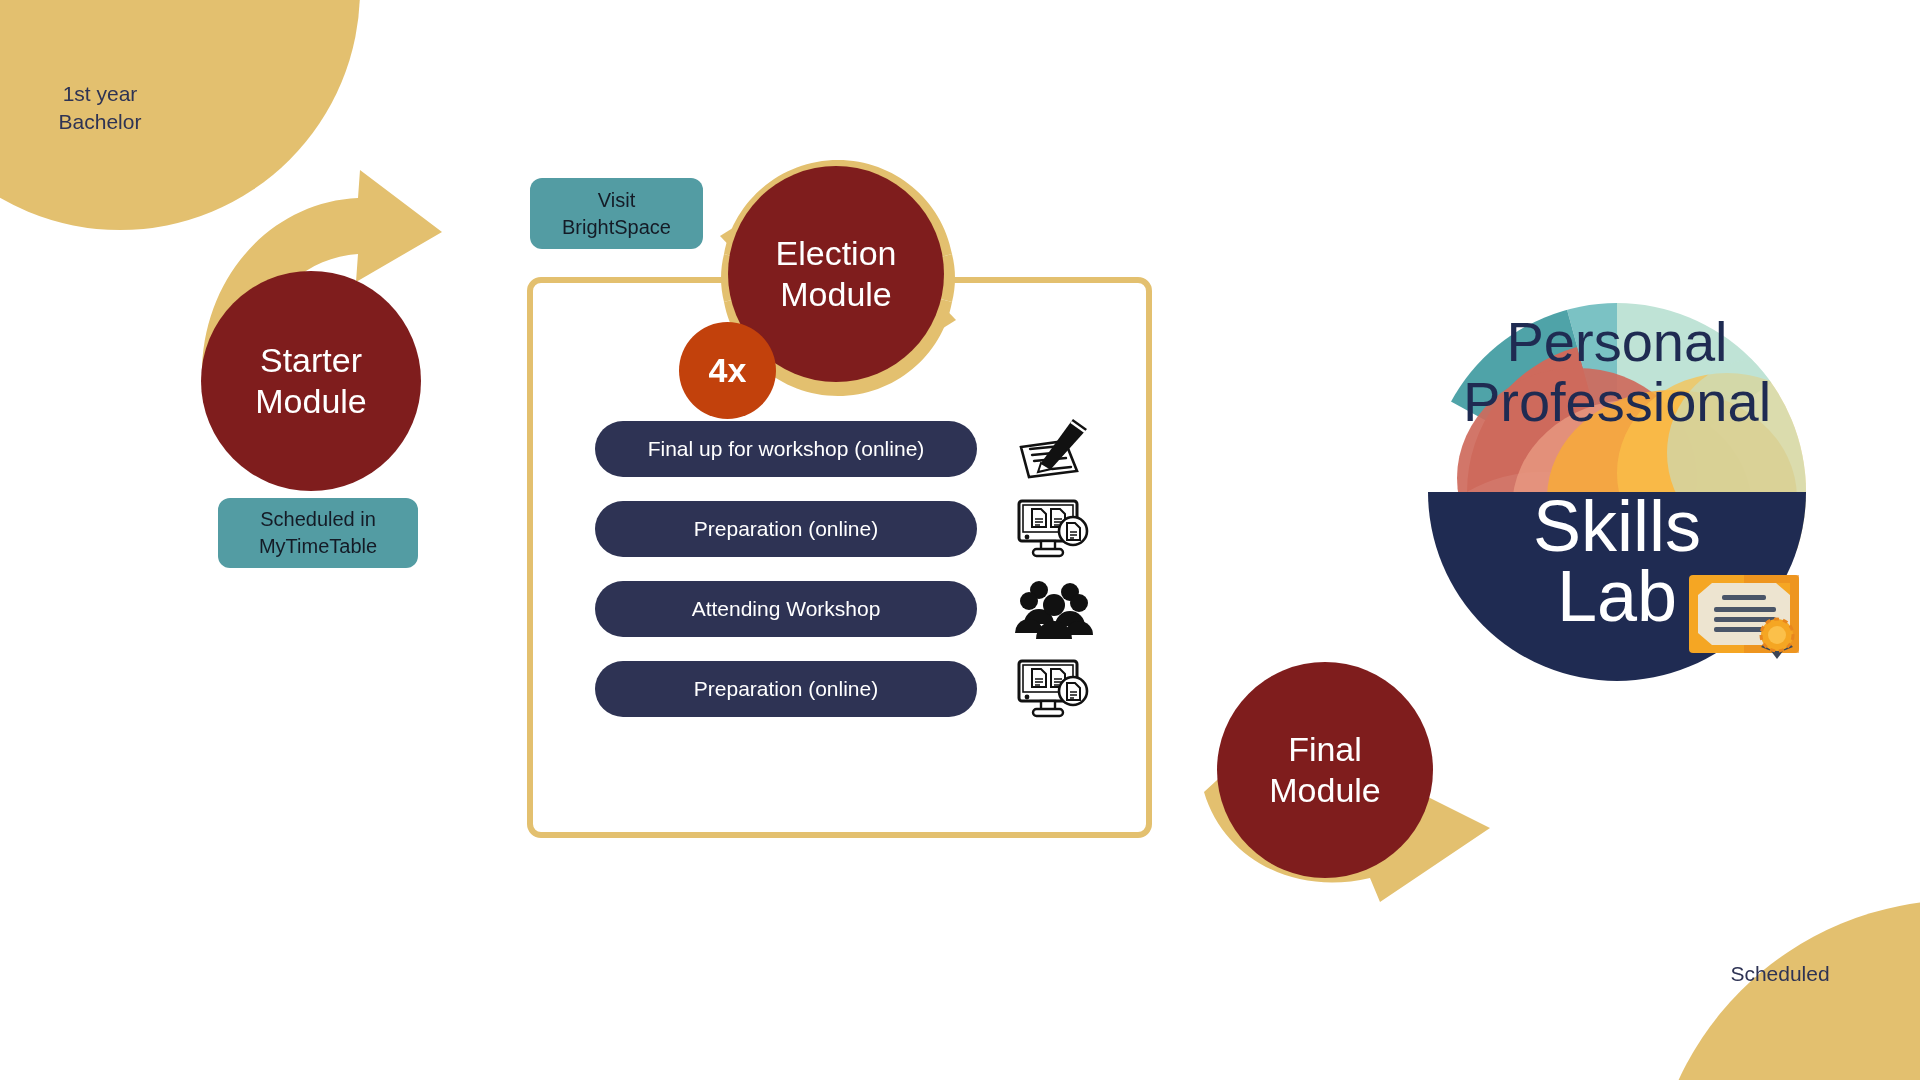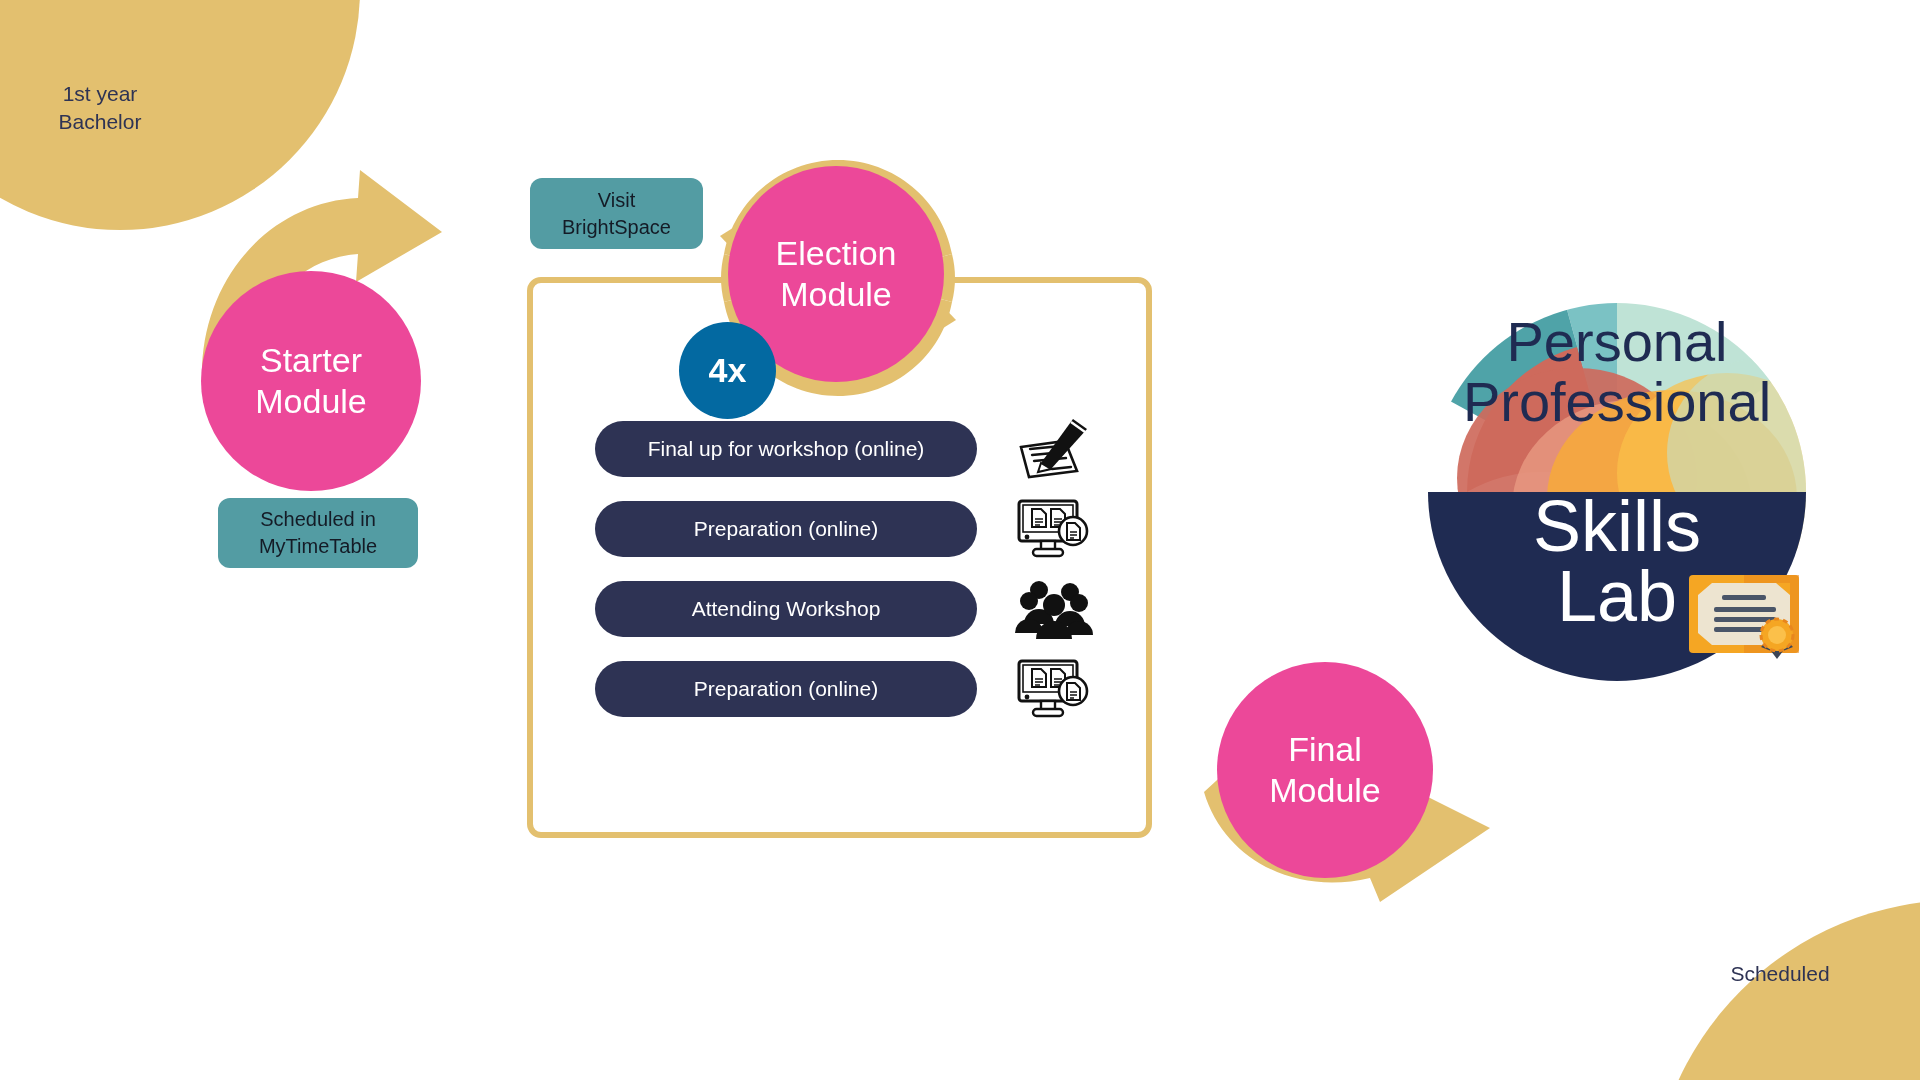--- a/index.html
+++ b/index.html
@@ -19,21 +19,21 @@
 
   .corner-label{
     position:absolute;color:#2E3354;font-size:21px;line-height:1.32;
     text-align:center;white-space:pre-line;
   }
   #label-first-year{left:20px;top:80px;width:160px;}
   #label-graduation{left:1670px;top:960px;width:220px;}
 
   
   .module-circle{
-    position:absolute;border-radius:50%;background:#ec4899;
+    position:absolute;border-radius:50%;background:#7f1d1d;
     display:flex;align-items:center;justify-content:center;
     color:#ffffff;font-size:34px;line-height:1.22;text-align:center;
     white-space:pre-line;
   }
   #starter-circle{left:201px;top:271px;width:220px;height:220px;z-index:4;}
   #election-circle{left:728px;top:166px;width:216px;height:216px;z-index:4;}
   #final-circle{left:1217px;top:662px;width:216px;height:216px;z-index:4;}
 
   
   .arrow-svg{position:absolute;overflow:visible;}
@@ -55,21 +55,21 @@
   
   #workshop-card{
     position:absolute;left:527px;top:277px;width:625px;height:561px;
     border:6px solid #E3C06F;border-radius:14px;background:#ffffff;
     box-sizing:border-box;z-index:2;
   }
 
   
   #badge-4x{
     position:absolute;left:679px;top:322px;width:97px;height:97px;
-    border-radius:50%;background:#0369a1;z-index:5;
+    border-radius:50%;background:#c2410c;z-index:5;
     display:flex;align-items:center;justify-content:center;
     color:#ffffff;font-size:34px;font-weight:bold;
   }
 
   
   #steps{position:absolute;left:595px;top:420px;width:510px;z-index:5;}
   .step-row{display:flex;align-items:center;margin-bottom:22px;height:58px;}
   .step-pill{
     width:382px;height:56px;border-radius:28px;background:#2E3354;
     display:flex;align-items:center;justify-content:center;

